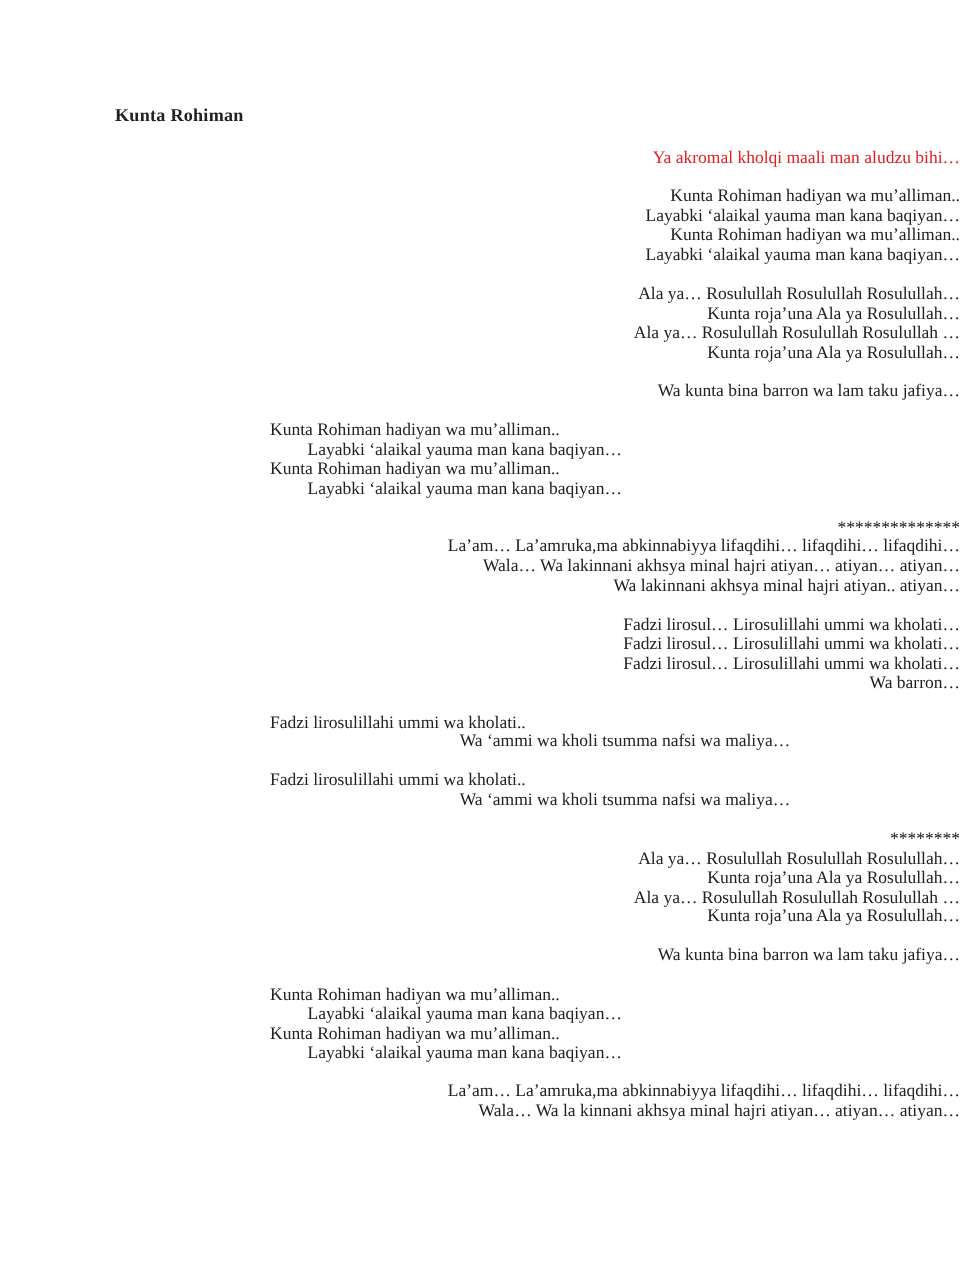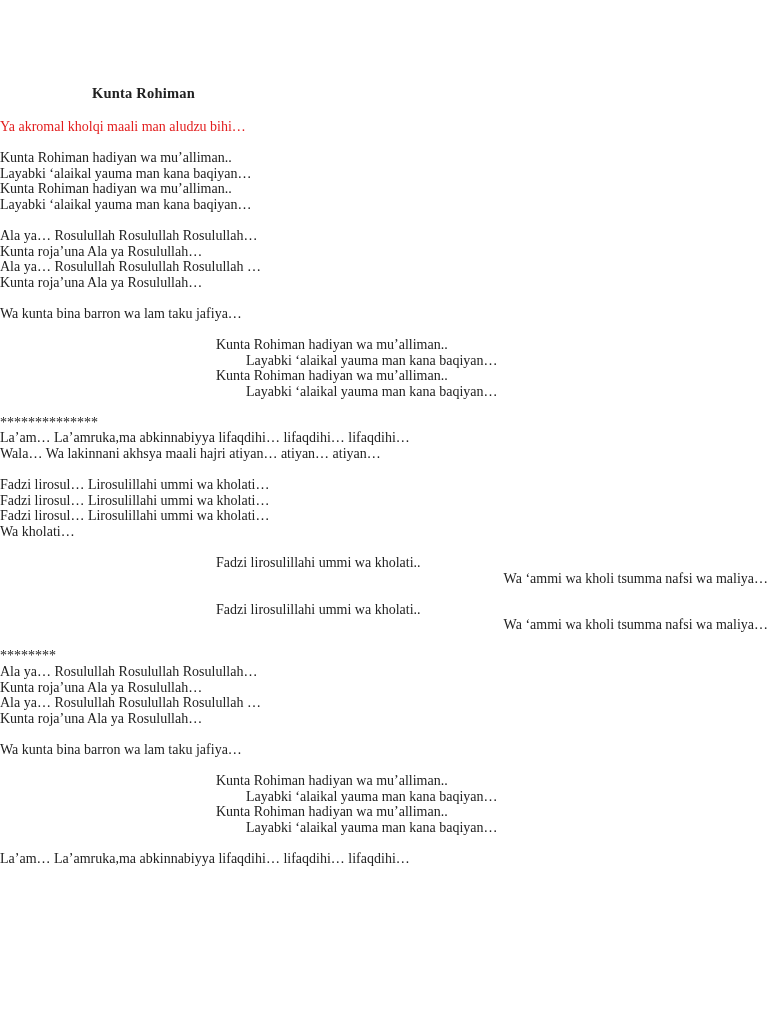--- a/index.html
+++ b/index.html
@@ -26,24 +26,24 @@
     font-size:14.5px;
     font-weight:700;
     letter-spacing:0.2px;
   }
   .block{margin:0 0 15.5px 0;}
   .line{
     font-size:14px;
     line-height:15.6px;
     white-space:pre;
   }
-  .center{text-align:left;}
+  .center{text-align:right;}
   .left1{margin-left:216px;text-align:left;}
   .left2{margin-left:246px;text-align:left;}
-  .left3{margin-left:232px;text-align:right;}
+  .left3{margin-left:232px;text-align:center;}
   .red{color:var(--red);}
 </style>
 </head>
 <body>
 
 <div class="page">
   <div class="title">Kunta Rohiman</div>
   <div id="lyrics">
       <div class="block">
         <div class="line center red">Ya akromal kholqi maali man aludzu bihi…</div>
@@ -65,27 +65,28 @@
       </div>
       <div class="block">
         <div class="line left1">Kunta Rohiman hadiyan wa mu’alliman..</div>
         <div class="line left2">Layabki ‘alaikal yauma man kana baqiyan…</div>
         <div class="line left1">Kunta Rohiman hadiyan wa mu’alliman..</div>
         <div class="line left2">Layabki ‘alaikal yauma man kana baqiyan…</div>
       </div>
       <div class="block">
         <div class="line center">**************</div>
         <div class="line center">La’am… La’amruka,ma abkinnabiyya lifaqdihi… lifaqdihi… lifaqdihi…</div>
-        <div class="line center">Wala… Wa lakinnani akhsya maali hajri atiyan… atiyan… atiyan…</div>
+        <div class="line center">Wala… Wa lakinnani akhsya minal hajri atiyan… atiyan… atiyan…</div>
+        <div class="line center">Wa lakinnani akhsya minal hajri atiyan.. atiyan…</div>
       </div>
       <div class="block">
         <div class="line center">Fadzi lirosul… Lirosulillahi ummi wa kholati…</div>
         <div class="line center">Fadzi lirosul… Lirosulillahi ummi wa kholati…</div>
         <div class="line center">Fadzi lirosul… Lirosulillahi ummi wa kholati…</div>
-        <div class="line center">Wa kholati…</div>
+        <div class="line center">Wa barron…</div>
       </div>
       <div class="block">
         <div class="line left1">Fadzi lirosulillahi ummi wa kholati..</div>
         <div class="line left3">Wa ‘ammi wa kholi tsumma nafsi wa maliya…</div>
       </div>
       <div class="block">
         <div class="line left1">Fadzi lirosulillahi ummi wa kholati..</div>
         <div class="line left3">Wa ‘ammi wa kholi tsumma nafsi wa maliya…</div>
       </div>
       <div class="block">
@@ -99,15 +100,16 @@
         <div class="line center">Wa kunta bina barron wa lam taku jafiya…</div>
       </div>
       <div class="block">
         <div class="line left1">Kunta Rohiman hadiyan wa mu’alliman..</div>
         <div class="line left2">Layabki ‘alaikal yauma man kana baqiyan…</div>
         <div class="line left1">Kunta Rohiman hadiyan wa mu’alliman..</div>
         <div class="line left2">Layabki ‘alaikal yauma man kana baqiyan…</div>
       </div>
       <div class="block">
         <div class="line center">La’am… La’amruka,ma abkinnabiyya lifaqdihi… lifaqdihi… lifaqdihi…</div>
+        <div class="line center">Wala… Wa la kinnani akhsya minal hajri atiyan… atiyan… atiyan…</div>
       </div>
     </div>
 </div>
 
 </body></html>

